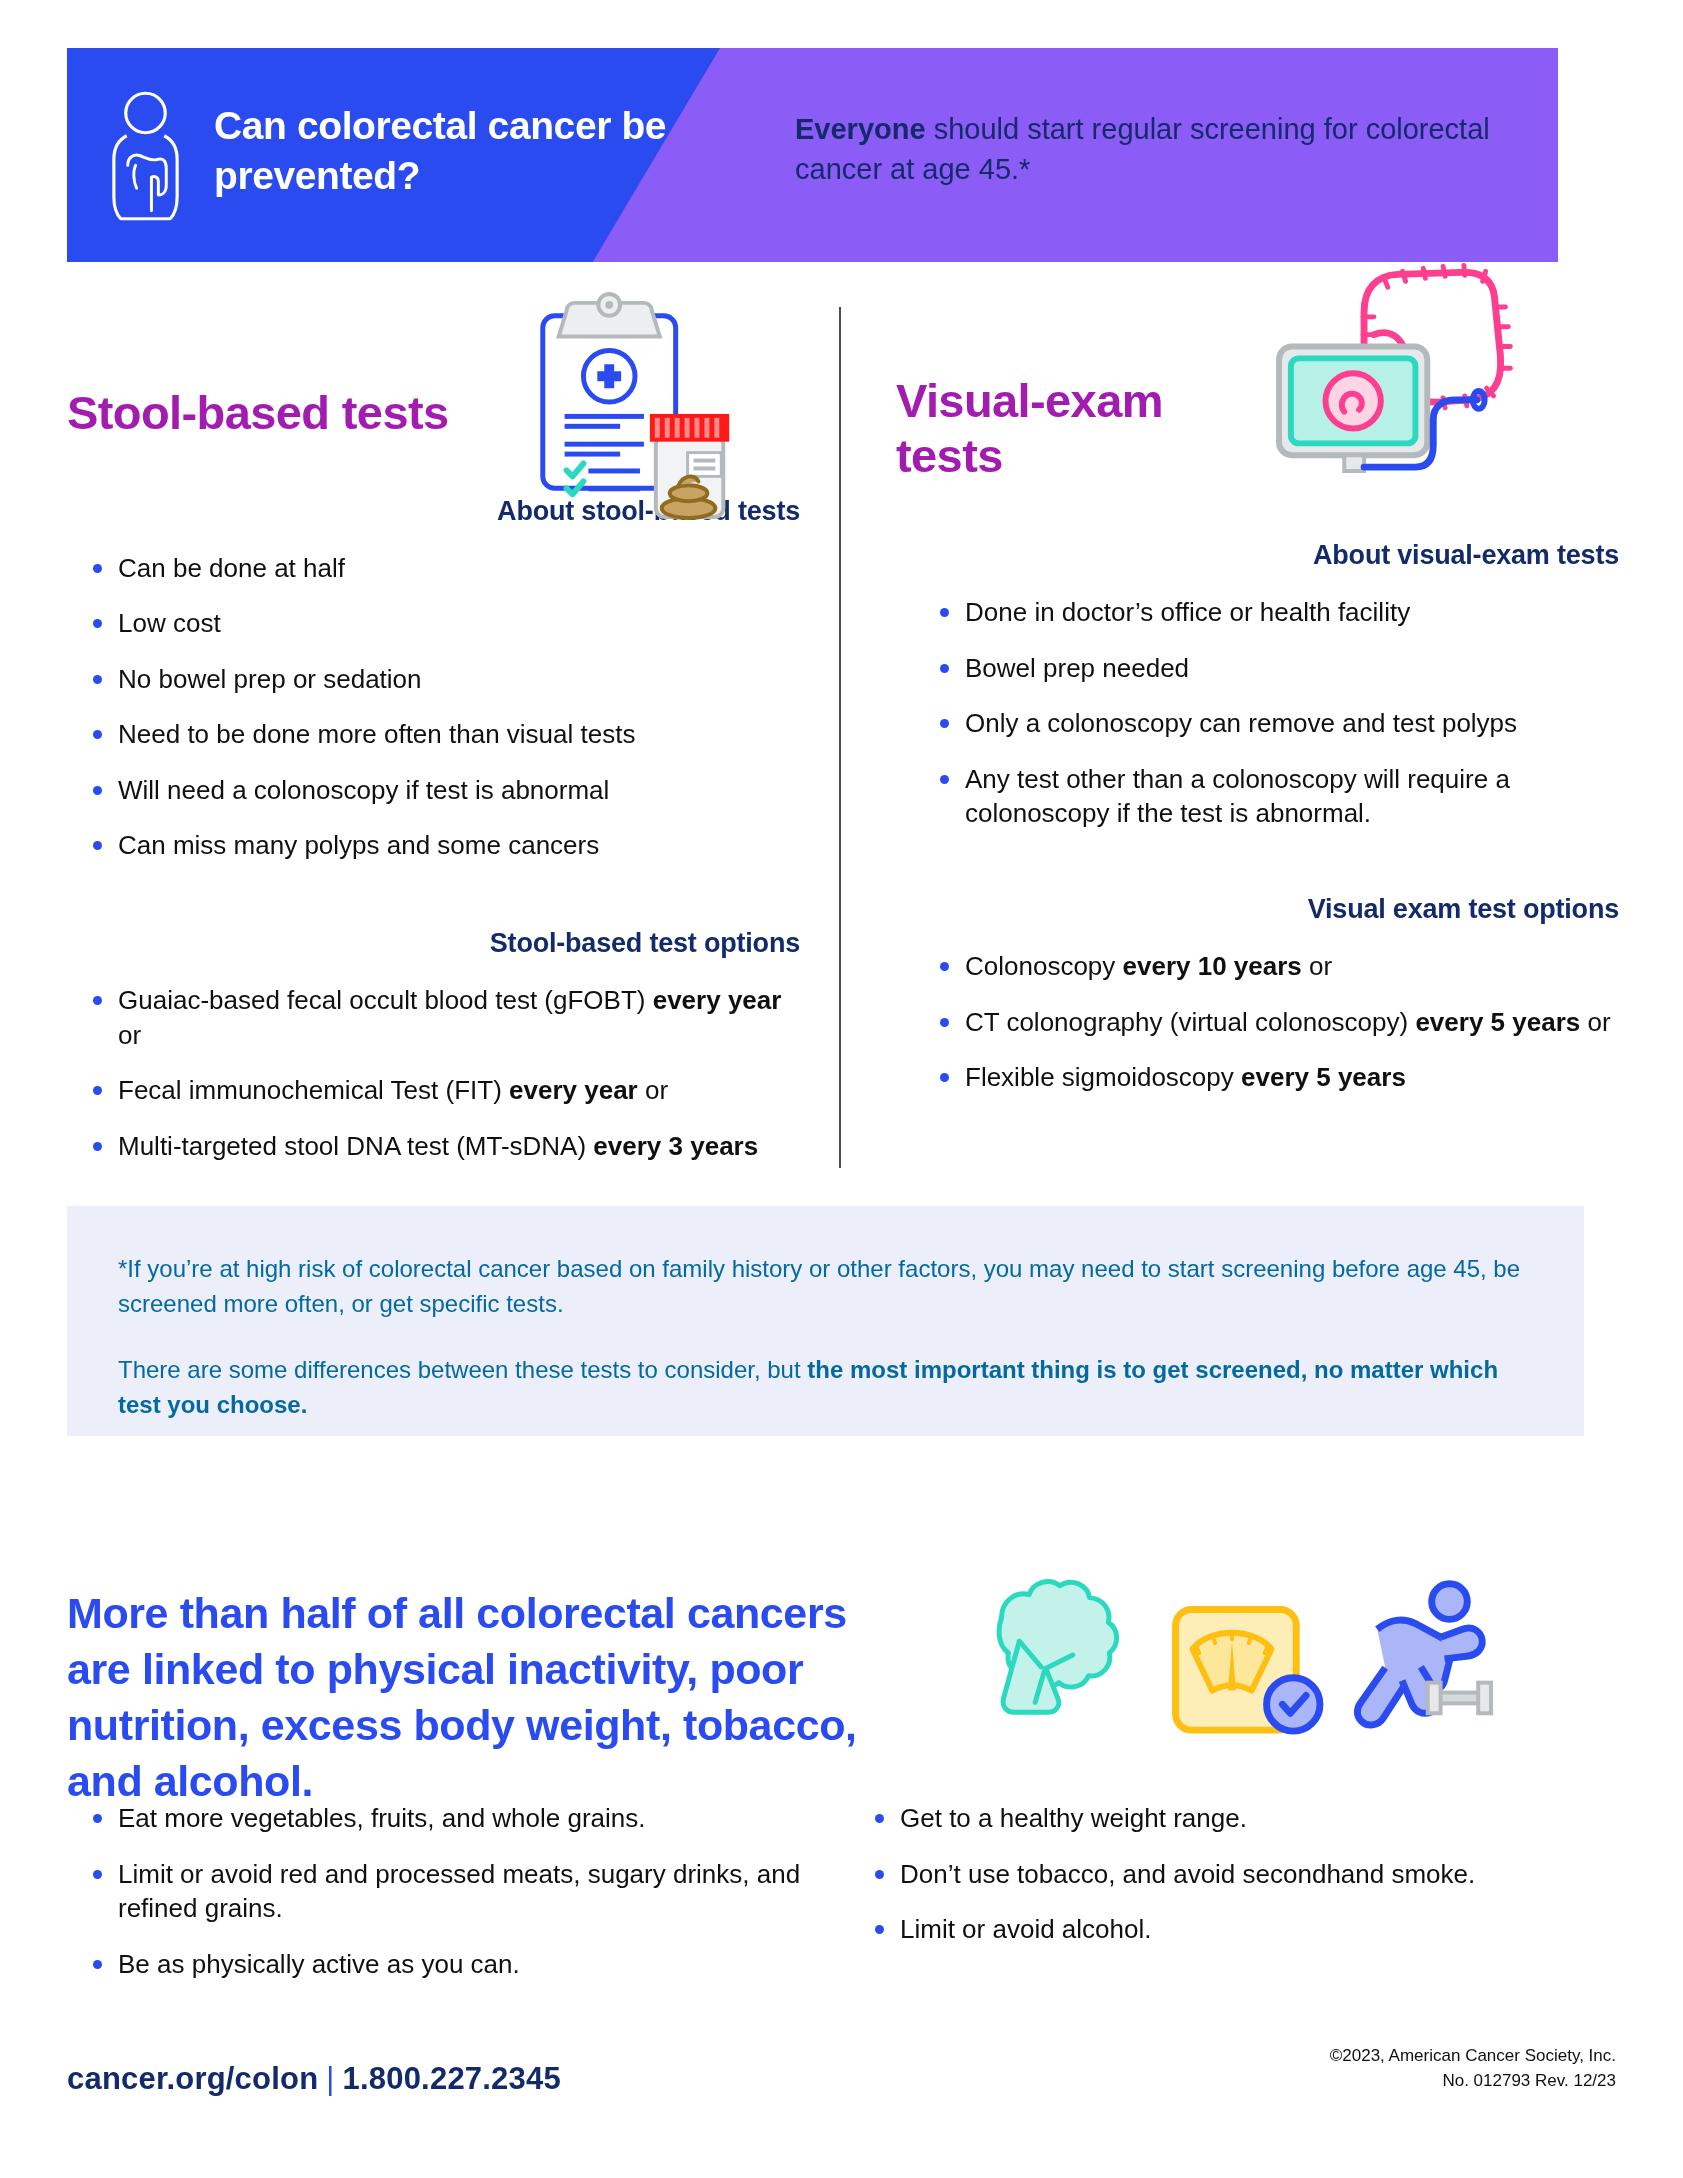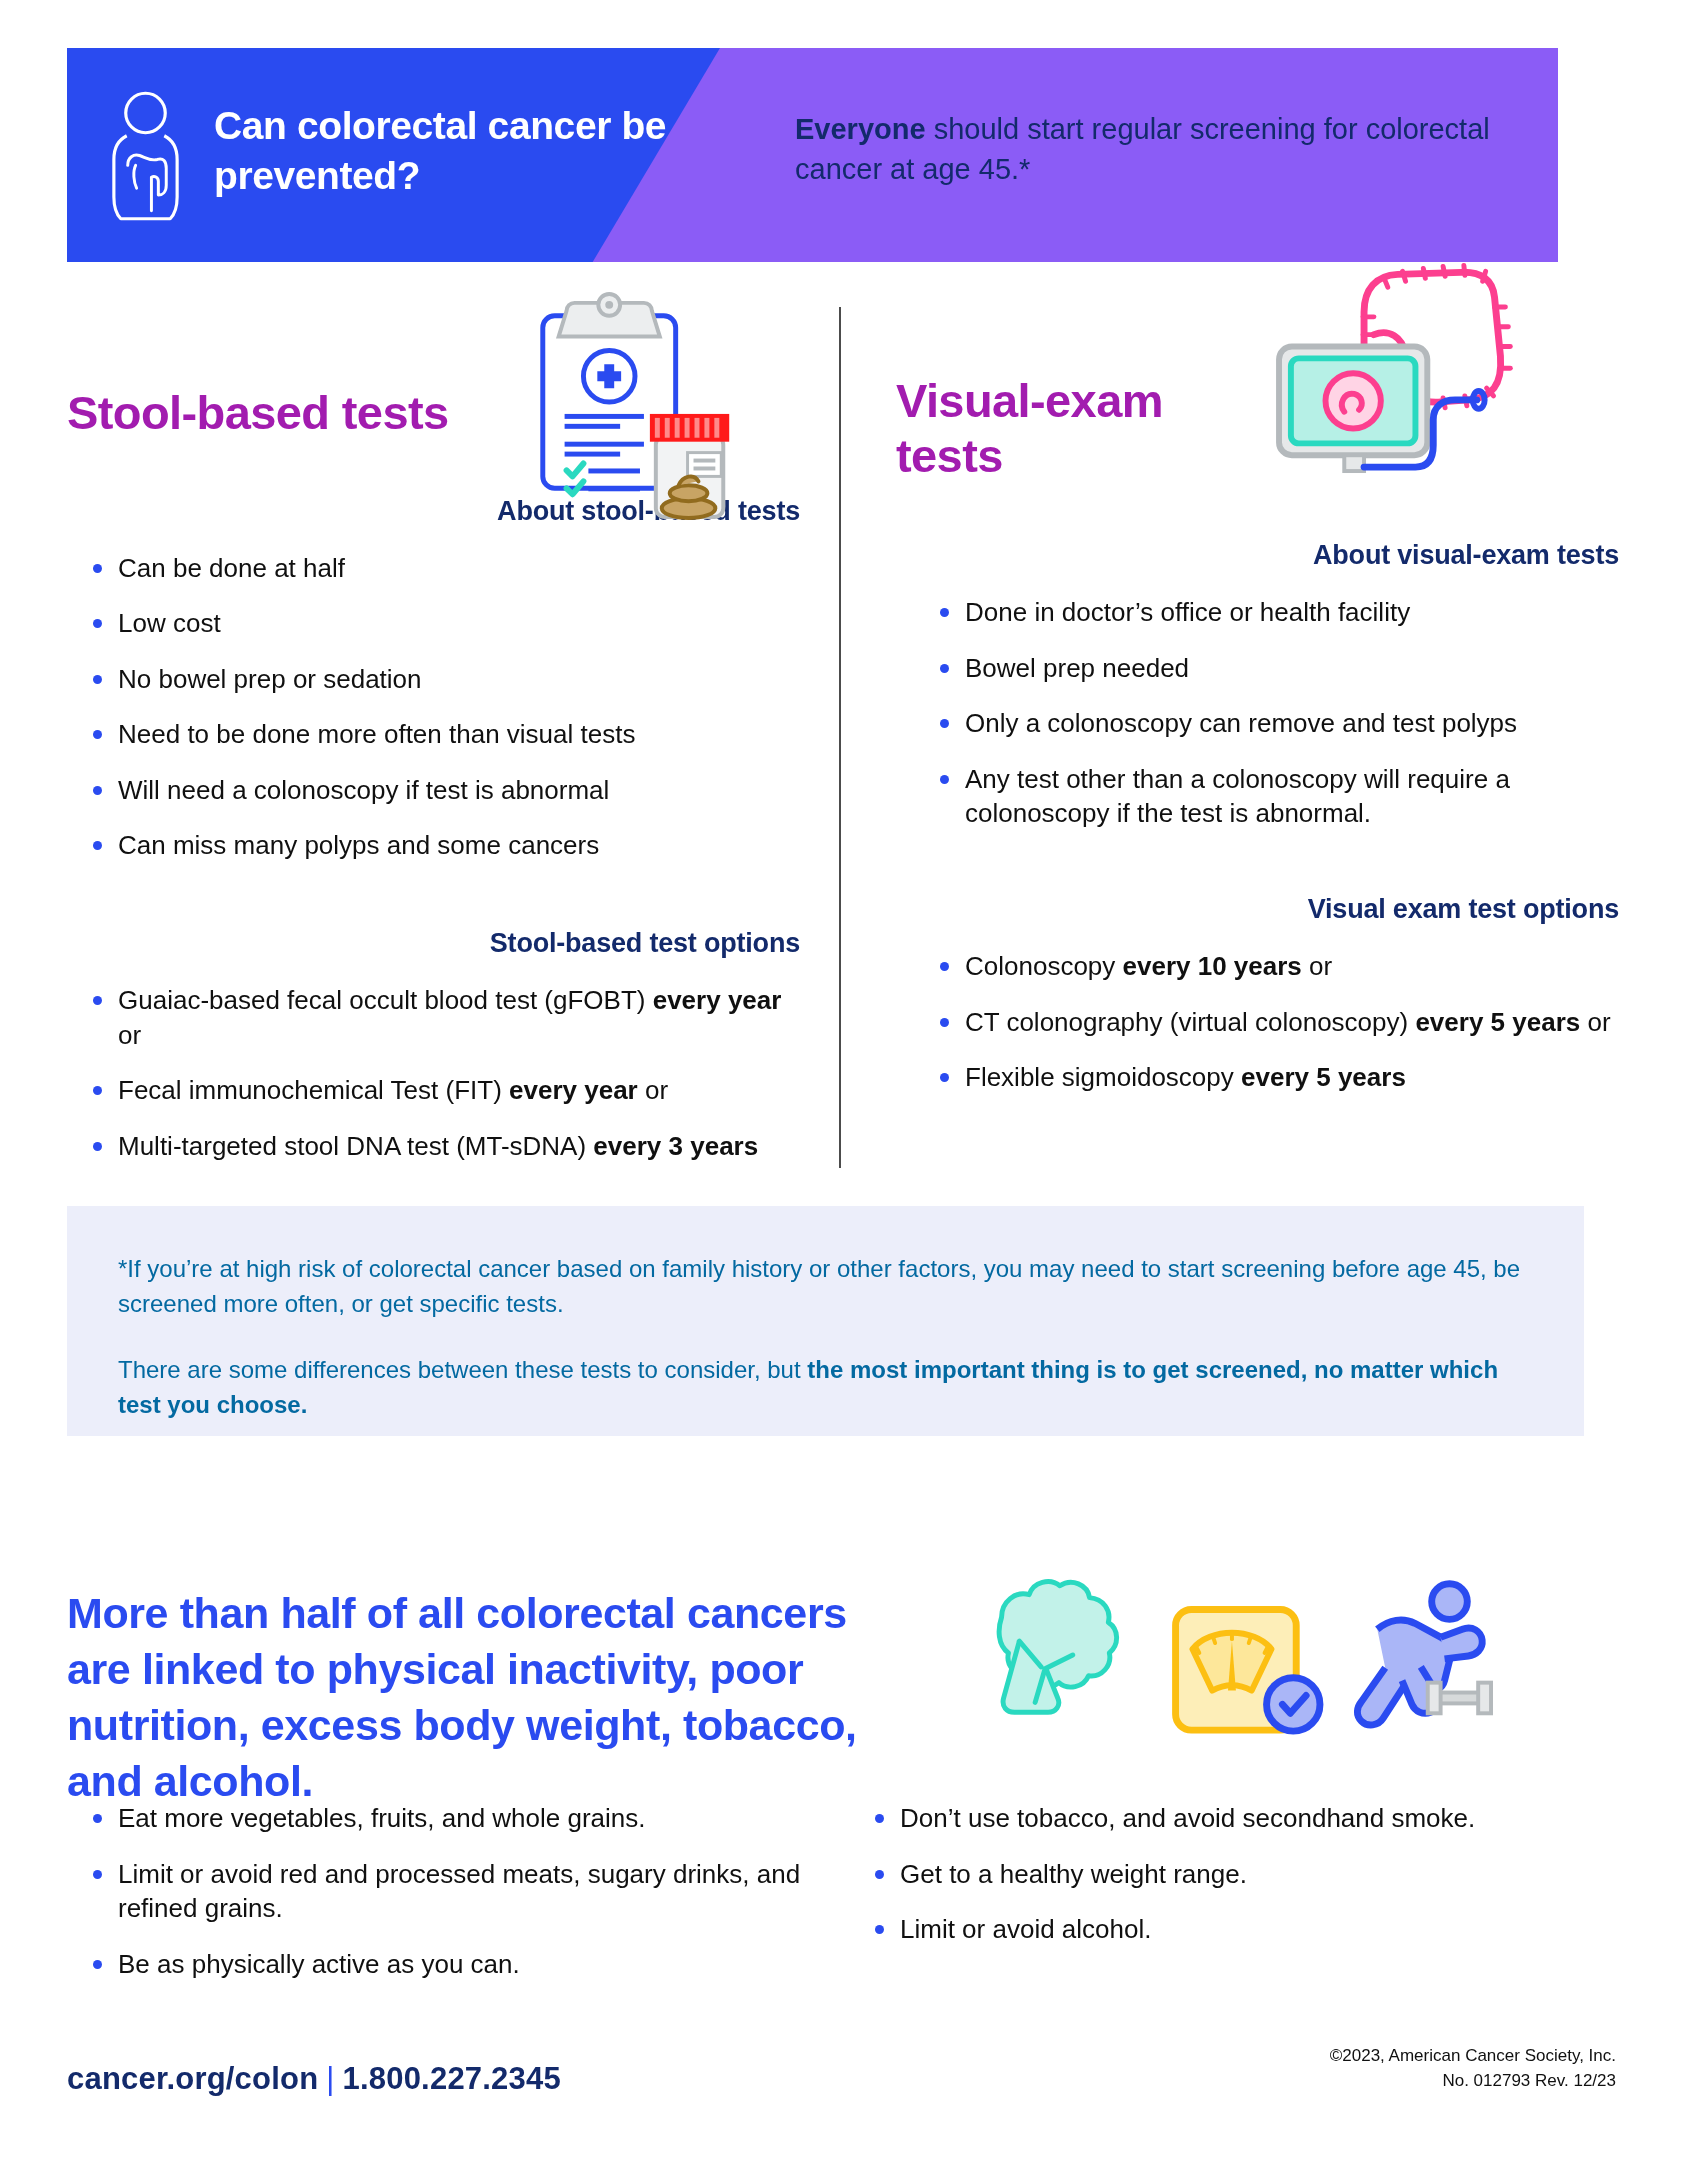--- a/index.html
+++ b/index.html
@@ -390,22 +390,22 @@
   <div class="life-lists">
     <div class="life-col-left">
       <ul class="bullets" id="life-left">
           <li>Eat more vegetables, fruits, and whole grains.</li>
           <li>Limit or avoid red and processed meats, sugary drinks, and refined grains.</li>
           <li>Be as physically active as you can.</li>
         </ul>
     </div>
     <div class="life-col-right">
       <ul class="bullets" id="life-right">
+          <li>Get to a healthy weight range.</li>
           <li>Don’t use tobacco, and avoid secondhand smoke.</li>
-          <li>Get to a healthy weight range.</li>
           <li>Limit or avoid alcohol.</li>
         </ul>
     </div>
   </div>
 
   <div class="footer-contact">
     <span>cancer.org/colon</span><span class="sep">|</span><span>1.800.227.2345</span>
   </div>
   <div class="footer-copy">
     <div>©2023, American Cancer Society, Inc.</div>

